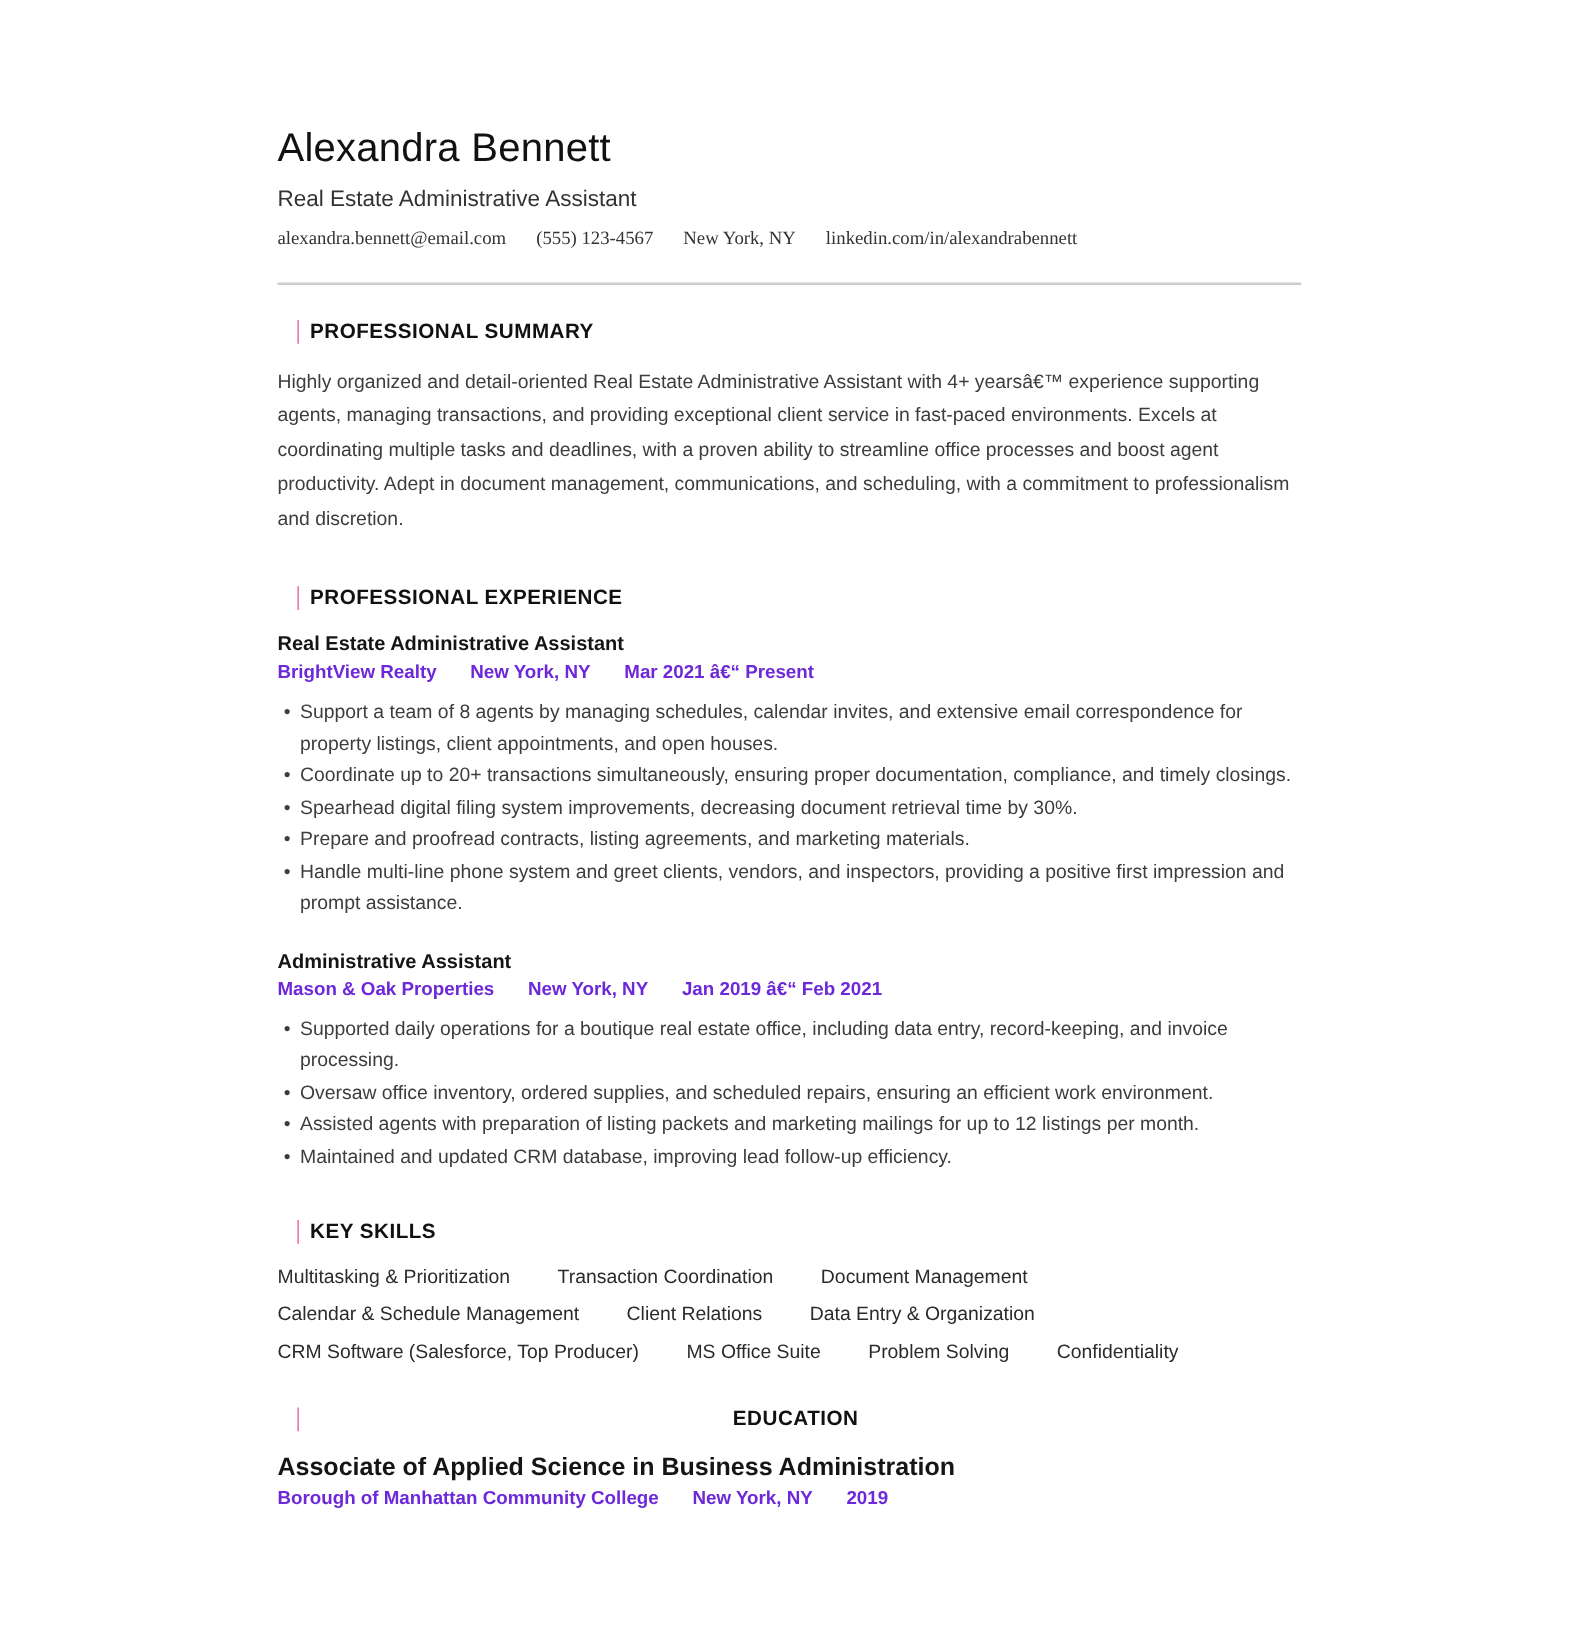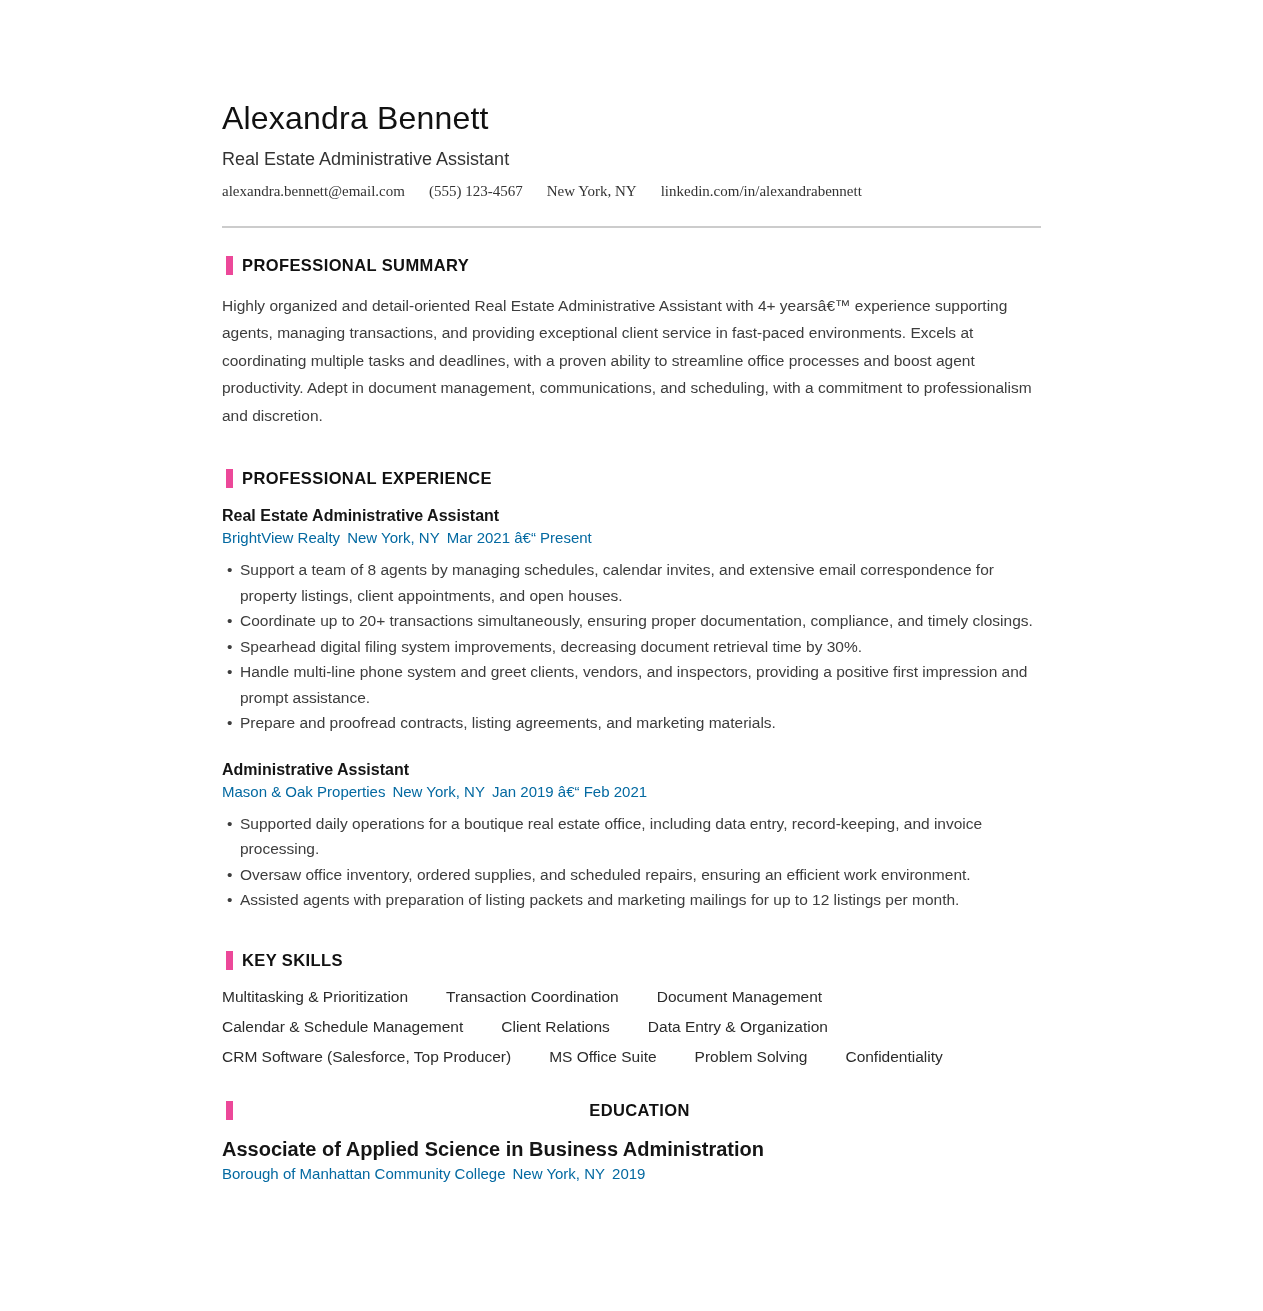--- a/index.html
+++ b/index.html
@@ -40,27 +40,27 @@
   }
   .divider {
     margin: 26px 0 0 0;
     border: none;
     border-top: 2px solid #cccccc;
     height: 0;
   }
 
   
   h2.section-heading {
-    margin: 4px;
+    margin: 16px;
     font-size: 16.5px;
     font-weight: bold;
     color: #111111;
     letter-spacing: 0.4px;
     line-height: 1.15;
-    border-left: 7px solid #ec4899;
+    border-left: 1px solid #ec4899;
     padding-left: 9px;
   }
   .section-summary h2.section-heading { margin-top: 28px; }
   .section-experience h2.section-heading { margin-top: 40px; }
   .section-skills h2.section-heading { margin-top: 38px; }
   .section-education h2.section-heading { margin-top: 35px; text-align: center; }
 
   
   .summary-text {
     margin: 17px 0 0 0;
@@ -74,23 +74,24 @@
     margin: 0;
     font-size: 16px;
     font-weight: bold;
     color: #151515;
   }
   .job-first { margin-top: 19px; }
   .job-second { margin-top: 25px; }
   .meta-row {
     margin-top: 4px;
     display: flex;
-    gap: 7px;
+    gap: 27px;
     font-size: 15px;
-    color: #0369a1;
+    color: #6d28d9;
+    font-weight: bold;
   }
   ul.bullets {
     list-style: none;
     margin: 11px 0 0 0;
     padding-left: 18px;
     font-size: 15.5px;
     line-height: 25.5px;
     color: #3d3d3d;
   }
   ul.bullets li { position: relative; }
@@ -150,36 +151,37 @@
       <h3 class="job-title">Real Estate Administrative Assistant</h3>
       <div class="meta-row">
         <span>BrightView Realty</span>
         <span>New York, NY</span>
         <span>Mar 2021 â€“ Present</span>
       </div>
       <ul class="bullets">
         <li>Support a team of 8 agents by managing schedules, calendar invites, and extensive email correspondence for property listings, client appointments, and open houses.</li>
         <li>Coordinate up to 20+ transactions simultaneously, ensuring proper documentation, compliance, and timely closings.</li>
         <li>Spearhead digital filing system improvements, decreasing document retrieval time by 30%.</li>
+        <li>Prepare and proofread contracts, listing agreements, and marketing materials.</li>
         <li>Handle multi-line phone system and greet clients, vendors, and inspectors, providing a positive first impression and prompt assistance.</li>
-        <li>Prepare and proofread contracts, listing agreements, and marketing materials.</li>
       </ul>
     </div>
 
     <div class="job job-second">
       <h3 class="job-title">Administrative Assistant</h3>
       <div class="meta-row">
         <span>Mason &amp; Oak Properties</span>
         <span>New York, NY</span>
         <span>Jan 2019 â€“ Feb 2021</span>
       </div>
       <ul class="bullets">
         <li>Supported daily operations for a boutique real estate office, including data entry, record-keeping, and invoice processing.</li>
         <li>Oversaw office inventory, ordered supplies, and scheduled repairs, ensuring an efficient work environment.</li>
         <li>Assisted agents with preparation of listing packets and marketing mailings for up to 12 listings per month.</li>
+        <li>Maintained and updated CRM database, improving lead follow-up efficiency.</li>
       </ul>
     </div>
   </section>
 
   <section class="section-skills">
     <h2 class="section-heading">KEY SKILLS</h2>
     <div class="skills-list">
       <span>Multitasking &amp; Prioritization</span>
       <span>Transaction Coordination</span>
       <span>Document Management</span>

